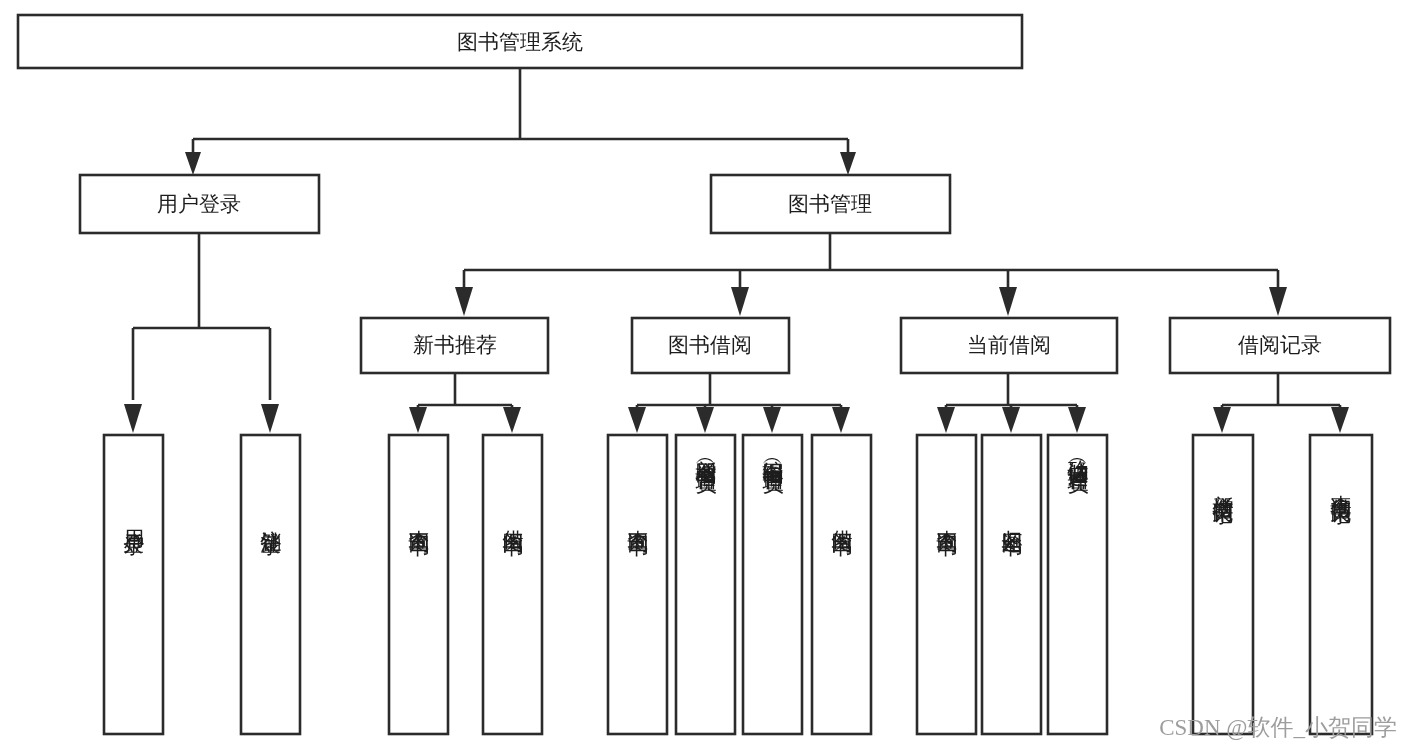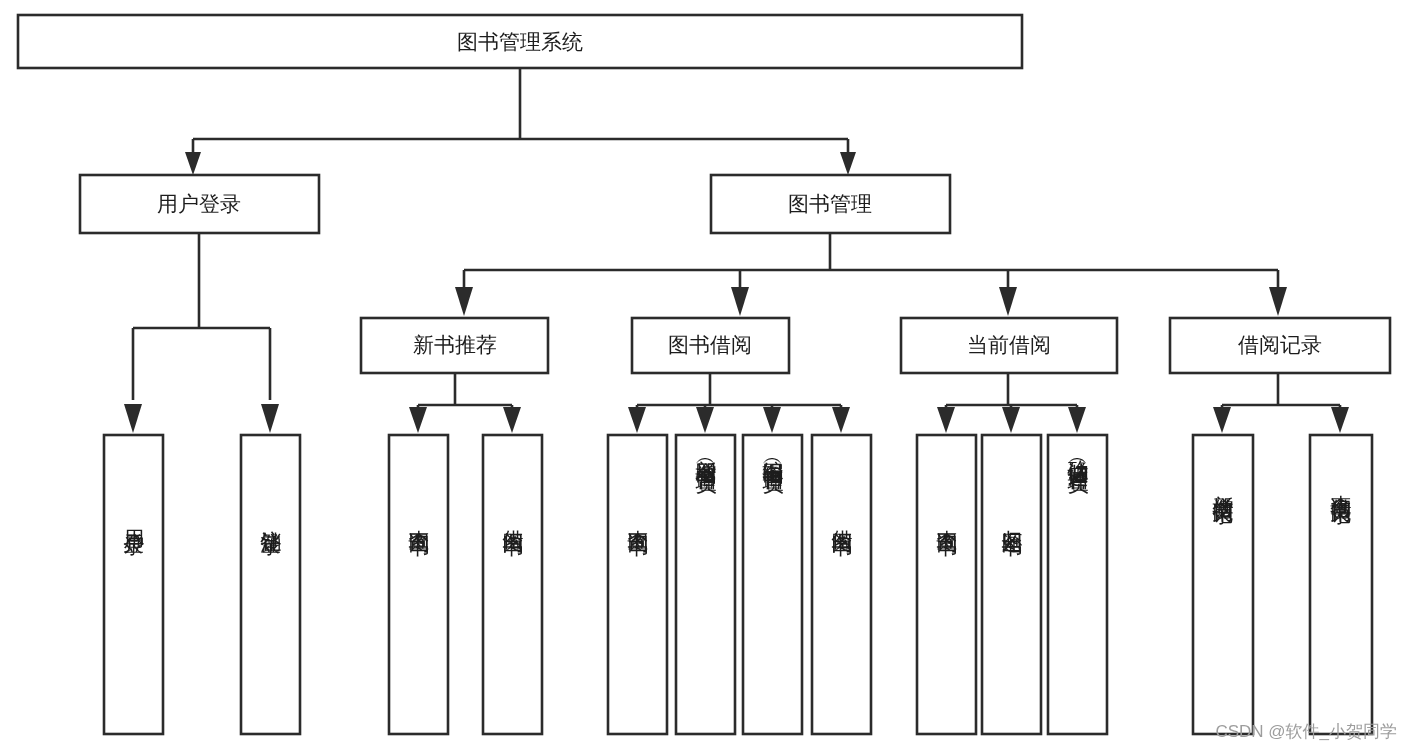--- a/index.html
+++ b/index.html
@@ -54,22 +54,22 @@
     font-size: 21px;
     fill: #1d1d1d;
     writing-mode: vertical-rl;
     text-orientation: upright;
     letter-spacing: 2px;
   }
   .watermark-text {
     position: absolute;
     right: 8px;
     bottom: 4px;
-    font-family: Liberation Sans, sans-serif;
-    font-size: 17px;
+    font-family: Liberation Serif, serif;
+    font-size: 23px;
     color: #9d9d9d;
     white-space: nowrap;
     user-select: none;
     text-align: right;
   }
 </style>
 </head>
 <body>
 
 <div id="diagram-root">

